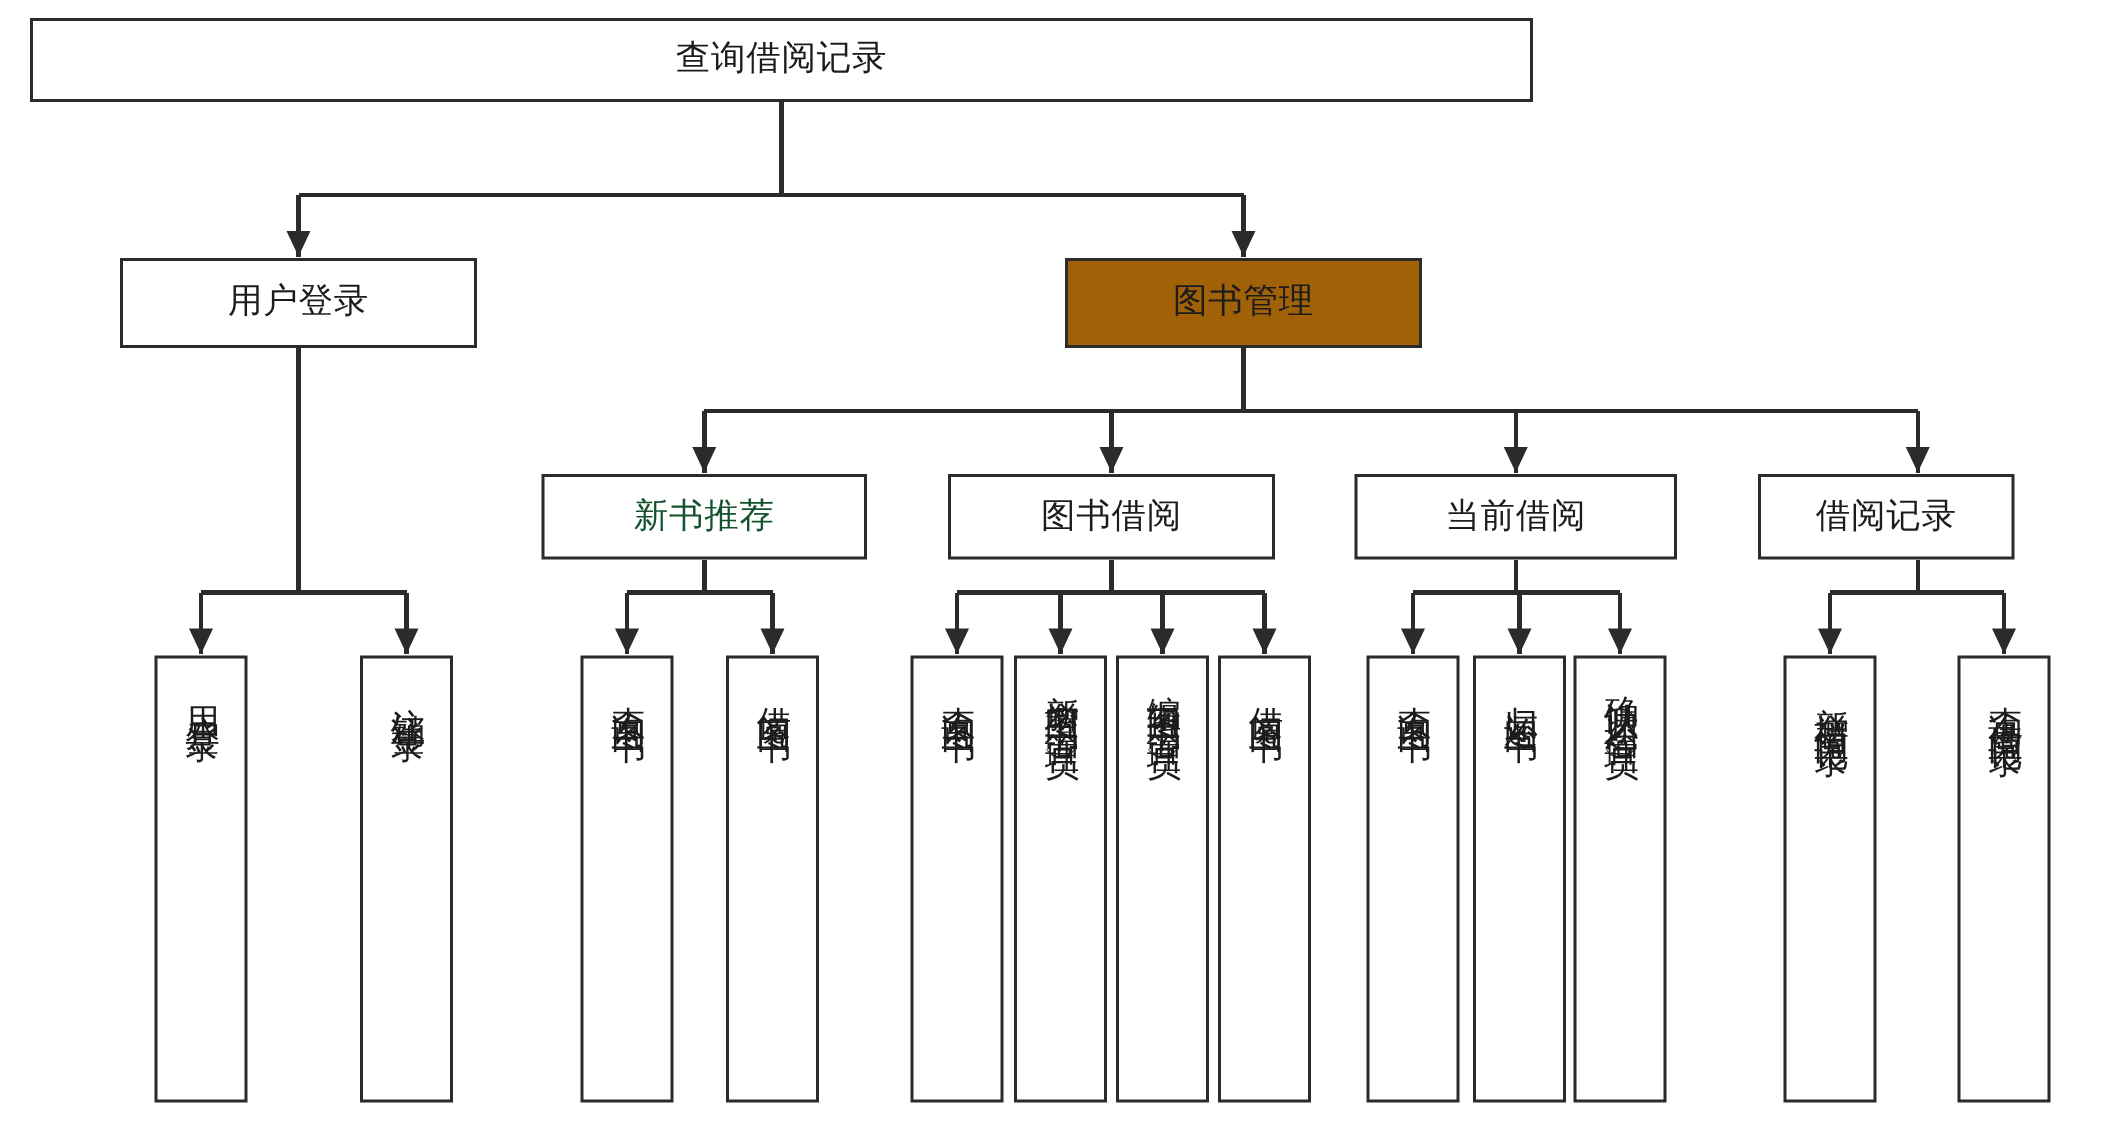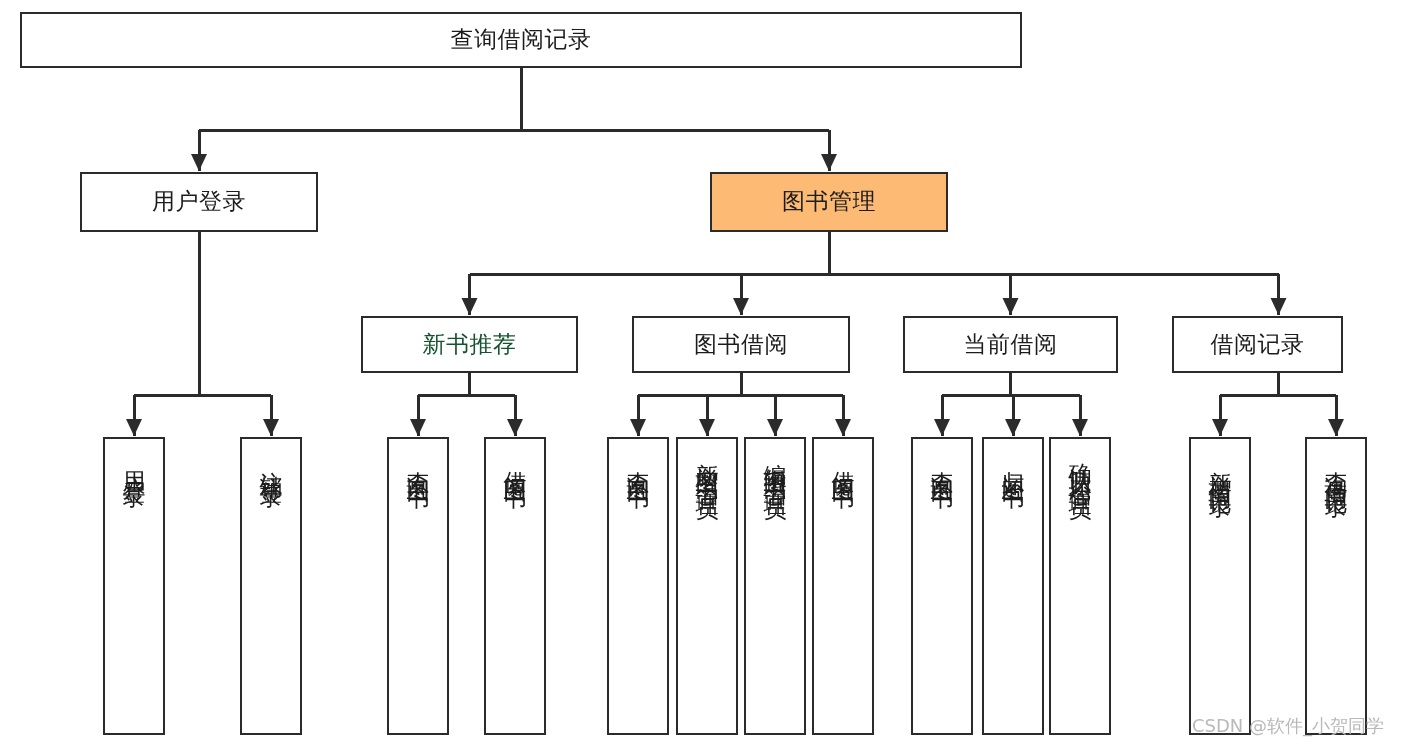--- a/index.html
+++ b/index.html
@@ -126,21 +126,21 @@
       <line x1="1336" y1="395" x2="1336" y2="436" stroke="#2b2b2b" stroke-width="3" shape-rendering="crispEdges"></line>
       <polygon points="1328,419 1344,419 1336,436" fill="#2b2b2b"></polygon>
     </svg>
   <div id="nodes-layer">
       <div class="node horizontal" style="left: 20px; top: 12px; width: 1002px; height: 56px; border-color: rgb(43, 43, 43); background: rgb(255, 255, 255);">
         <span class="node-label" style="color: rgb(28, 28, 28);">查询借阅记录</span>
       </div>
       <div class="node horizontal" style="left: 80px; top: 172px; width: 238px; height: 60px; border-color: rgb(43, 43, 43); background: rgb(255, 255, 255);">
         <span class="node-label" style="color: rgb(28, 28, 28);">用户登录</span>
       </div>
-      <div class="node horizontal" style="left: 710px; top: 172px; width: 238px; height: 60px; border-color: rgb(43, 43, 43); background: #fdba74;">
+      <div class="node horizontal" style="left: 710px; top: 172px; width: 238px; height: 60px; border-color: rgb(43, 43, 43); background: #a16207;">
         <span class="node-label" style="color: rgb(28, 28, 28);">图书管理</span>
       </div>
       <div class="node horizontal" style="left: 361px; top: 316px; width: 217px; height: 57px; border-color: rgb(43, 43, 43); background: rgb(255, 255, 255);">
         <span class="node-label" style="color: #14532d;">新书推荐</span>
       </div>
       <div class="node horizontal" style="left: 632px; top: 316px; width: 218px; height: 57px; border-color: rgb(43, 43, 43); background: rgb(255, 255, 255);">
         <span class="node-label" style="color: rgb(28, 28, 28); text-align: right;">图书借阅</span>
       </div>
       <div class="node horizontal" style="left: 903px; top: 316px; width: 215px; height: 57px; border-color: rgb(43, 43, 43); background: rgb(255, 255, 255);">
         <span class="node-label" style="color: rgb(28, 28, 28);">当前借阅</span>
@@ -181,14 +181,13 @@
       <div class="node vertical tall-label" style="left: 1049px; top: 437px; width: 62px; height: 298px; border-color: rgb(43, 43, 43); background: rgb(255, 255, 255);">
         <span class="node-label" style="color: rgb(28, 28, 28);">确认归还（管理员）</span>
       </div>
       <div class="node vertical" style="left: 1189px; top: 437px; width: 62px; height: 298px; border-color: rgb(43, 43, 43); background: rgb(255, 255, 255);">
         <span class="node-label" style="color: rgb(28, 28, 28);">新增借阅记录</span>
       </div>
       <div class="node vertical" style="left: 1305px; top: 437px; width: 62px; height: 298px; border-color: rgb(43, 43, 43); background: rgb(255, 255, 255);">
         <span class="node-label" style="color: rgb(28, 28, 28);">查询借阅记录</span>
       </div>
     </div>
-  <div class="watermark" style="left: 1192px; top: 714px; color: rgb(185, 185, 185);">CSDN @软件_小贺同学</div>
 </div>
 
 </body></html>

